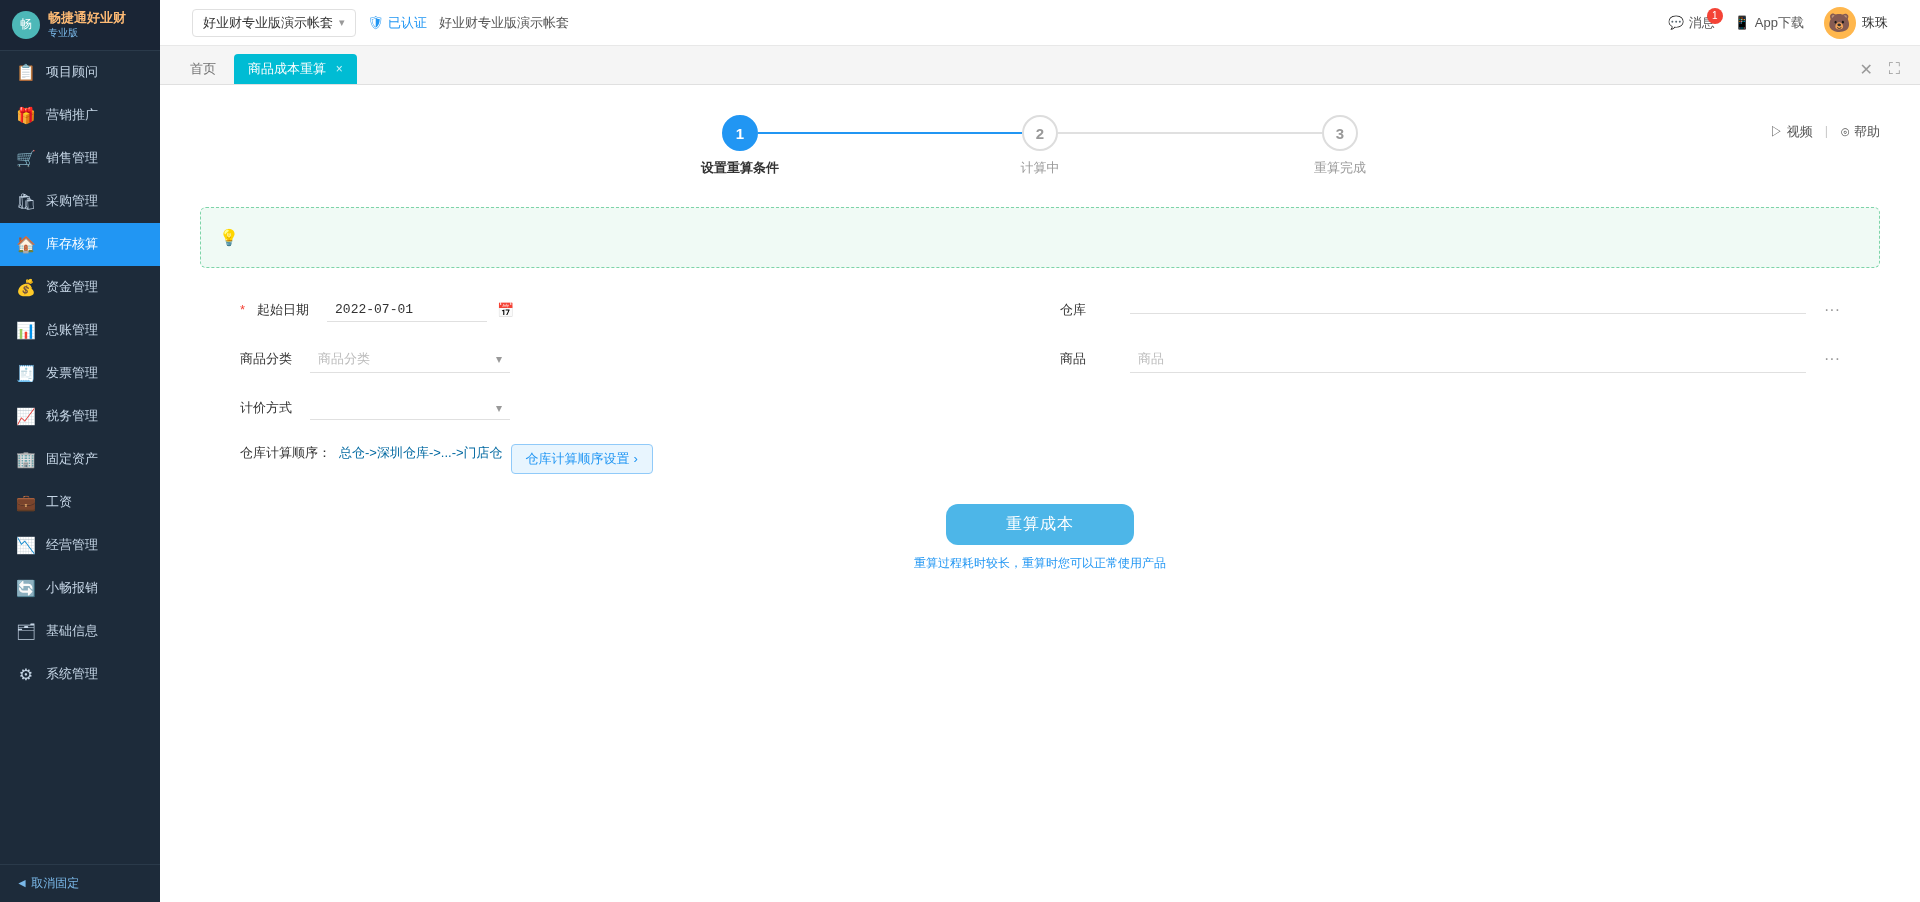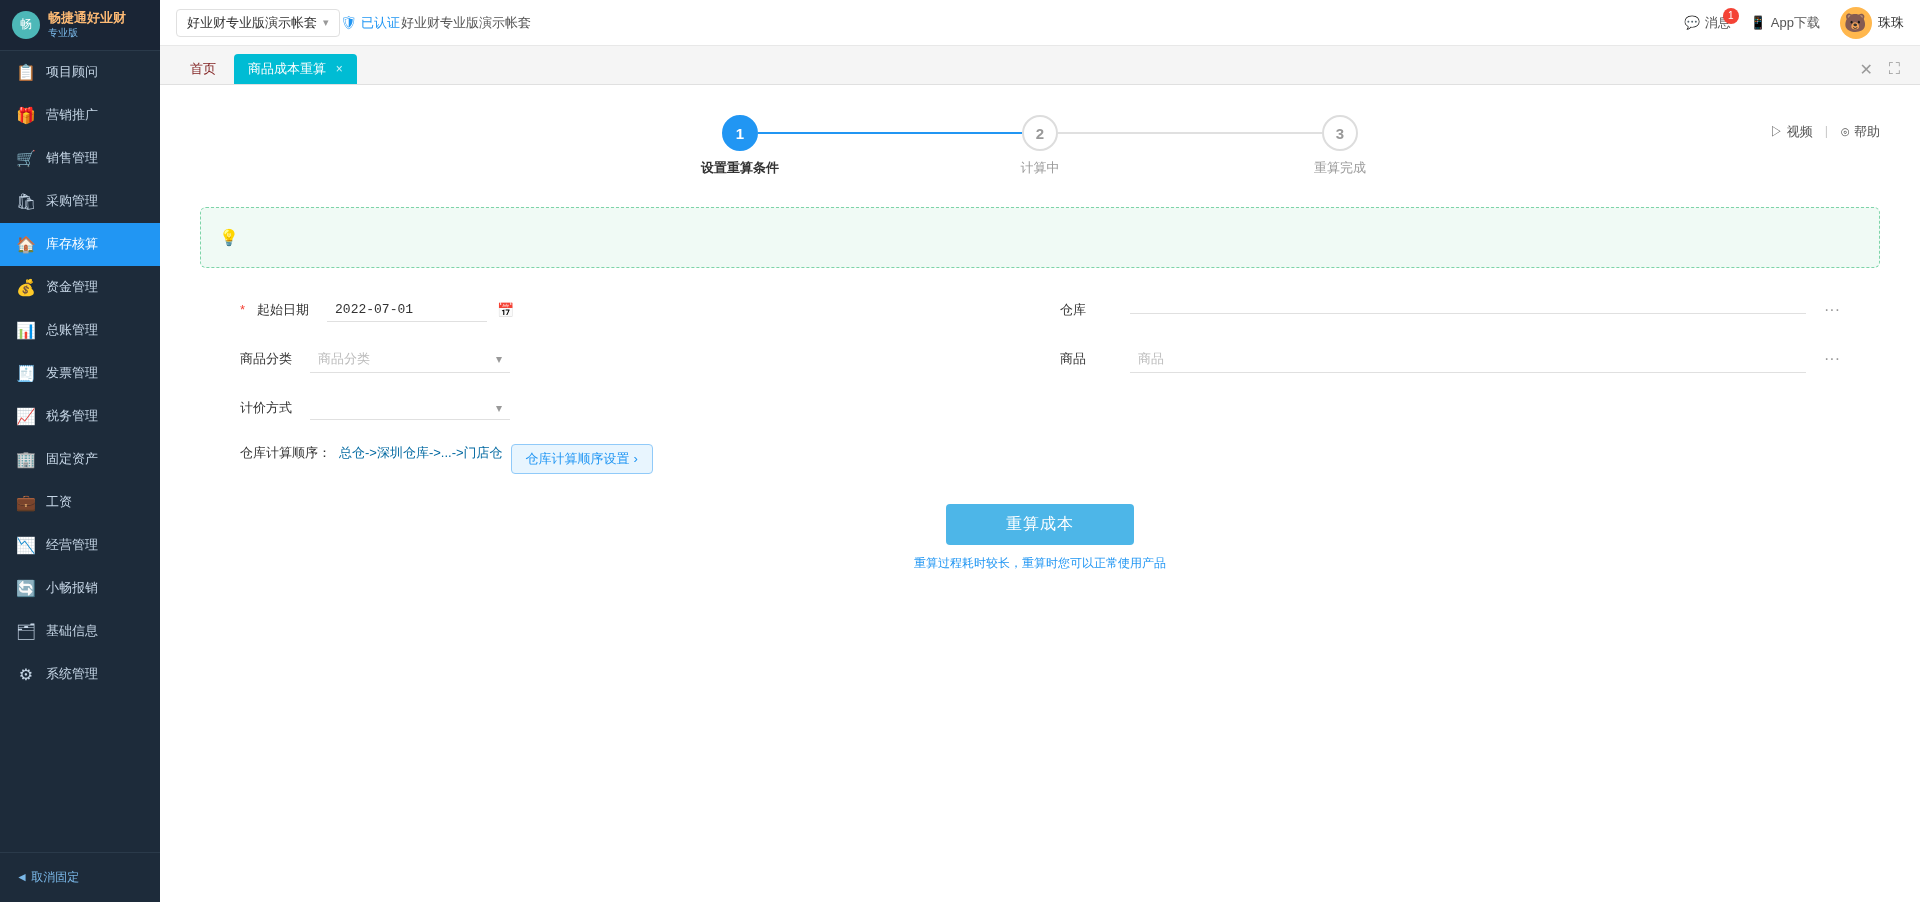--- a/index.html
+++ b/index.html
@@ -58,21 +58,21 @@
       gap: 10px;
       padding: 12px 16px;
       color: #c5d5e5;
       cursor: pointer;
       font-size: 13px;
       transition: background 0.2s;
     }
     .nav-item.active { background: #2196F3; color: #fff; }
     .nav-item .nav-icon { font-size: 16px; width: 20px; text-align: center; }
     .sidebar-footer {
-      padding: 16px 16px;
+      padding: 10px 16px;
       color: #7ab8e8;
       font-size: 12px;
       display: flex;
       align-items: center;
       gap: 6px;
       border-top: 1px solid #2a3a4a;
       cursor: pointer;
     }
 
     
@@ -83,23 +83,23 @@
       background: #f0f2f5;
       overflow: hidden;
     }
 
     
     .topbar {
       background: #fff;
       border-bottom: 1px solid #e8e8e8;
       display: flex;
       align-items: center;
-      padding: 0 16px;
+      padding: 0 32px;
       height: 46px;
-      gap: 1px;
+      gap: 12px;
       flex-shrink: 0;
     }
     .topbar-account {
       display: flex;
       align-items: center;
       gap: 6px;
       border: 1px solid #e0e0e0;
       border-radius: 4px;
       padding: 4px 10px;
       font-size: 13px;
@@ -180,21 +180,21 @@
       background: #00bcd4;
       color: #fff;
     }
     .tab-close {
       margin-left: 6px;
       font-size: 12px;
       opacity: 0.8;
     }
     .tab-home {
       background: transparent;
-      color: #7f1d1d;
+      color: #737373;
     }
     .tabbar-actions {
       margin-left: auto;
       display: flex;
       gap: 8px;
     }
     .tabbar-action-btn {
       color: #999;
       font-size: 16px;
       cursor: pointer;
@@ -385,21 +385,21 @@
       display: flex;
       flex-direction: column;
       align-items: center;
       margin-top: 10px;
       gap: 10px;
     }
     .submit-btn {
       background: #4db6e8;
       color: #fff;
       border: none;
-      border-radius: 4px;
+      border-radius: 12px;
       padding: 10px 60px;
       font-size: 16px;
       cursor: pointer;
       letter-spacing: 1px;
     }
     .submit-hint {
       font-size: 12px;
       color: #2196F3;
     }
   </style>

